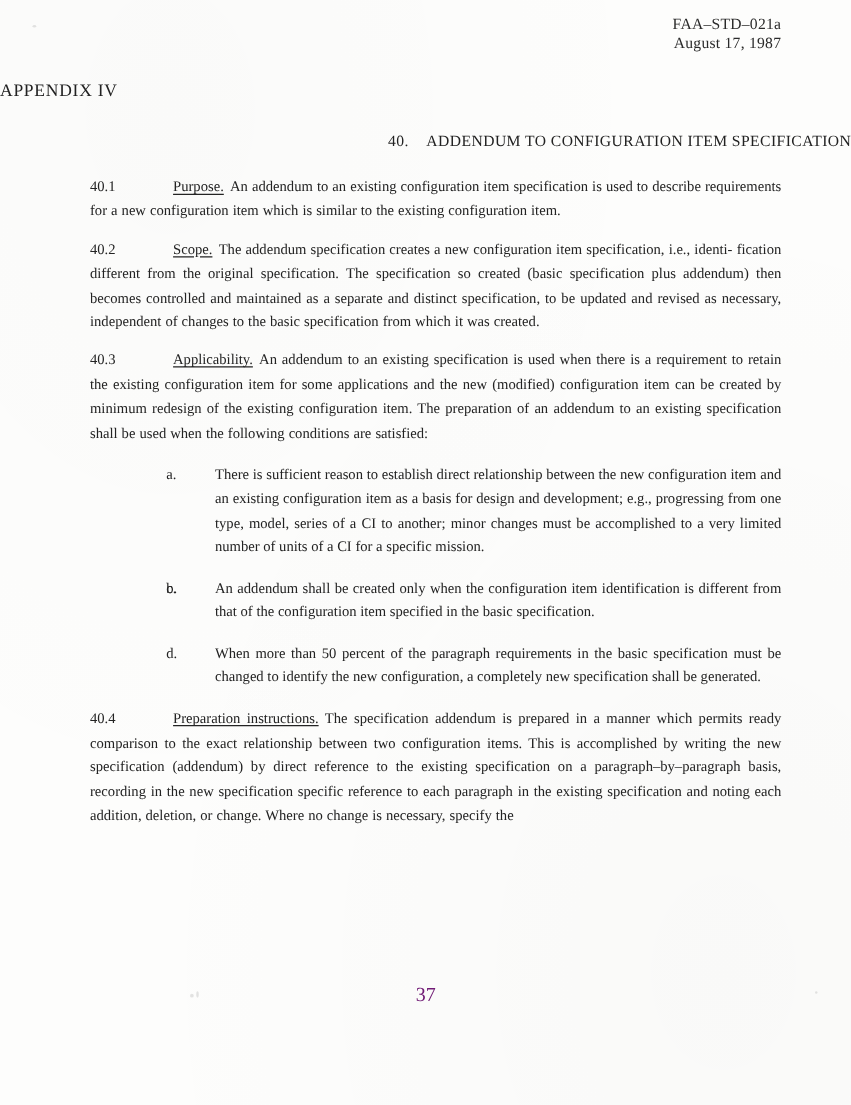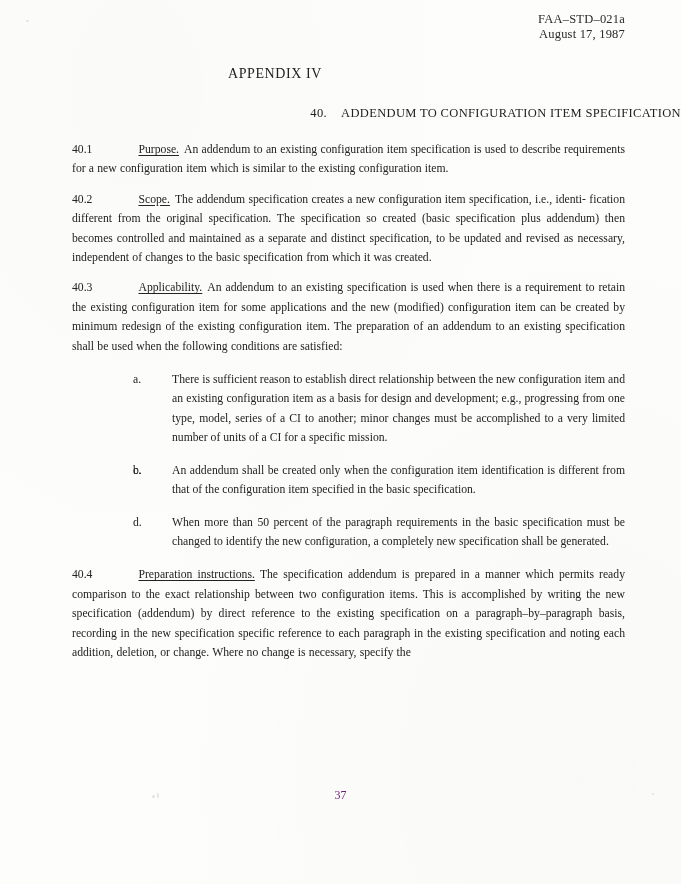--- a/index.html
+++ b/index.html
@@ -42,21 +42,20 @@
     letter-spacing: 0.2px;
     color: #2a2a2a;
   }
   .header div { white-space: nowrap; }
 
   .appendix-title {
     position: absolute;
     top: 66px;
     left: 0;
     width: 550px;
-    text-align: center;
     font-size: 14px;
     letter-spacing: 0.6px;
     color: #222;
   }
 
   .section-title {
     position: absolute;
     top: 106px;
     left: 0;
     width: 681px;
@@ -114,21 +113,21 @@
     font-size: 11.7px;
     color: #232323;
   }
 
   .footer-page {
     position: absolute;
     top: 788px;
     left: 0;
     width: 681px;
     text-align: center;
-    font-size: 12px;
+    font-size: 16px;
     color: #701a75;
   }
 
   .speck {
     position: absolute;
     pointer-events: none;
     background: rgba(0,0,0,0.10);
     border-radius: 50%;
   }
 </style>

